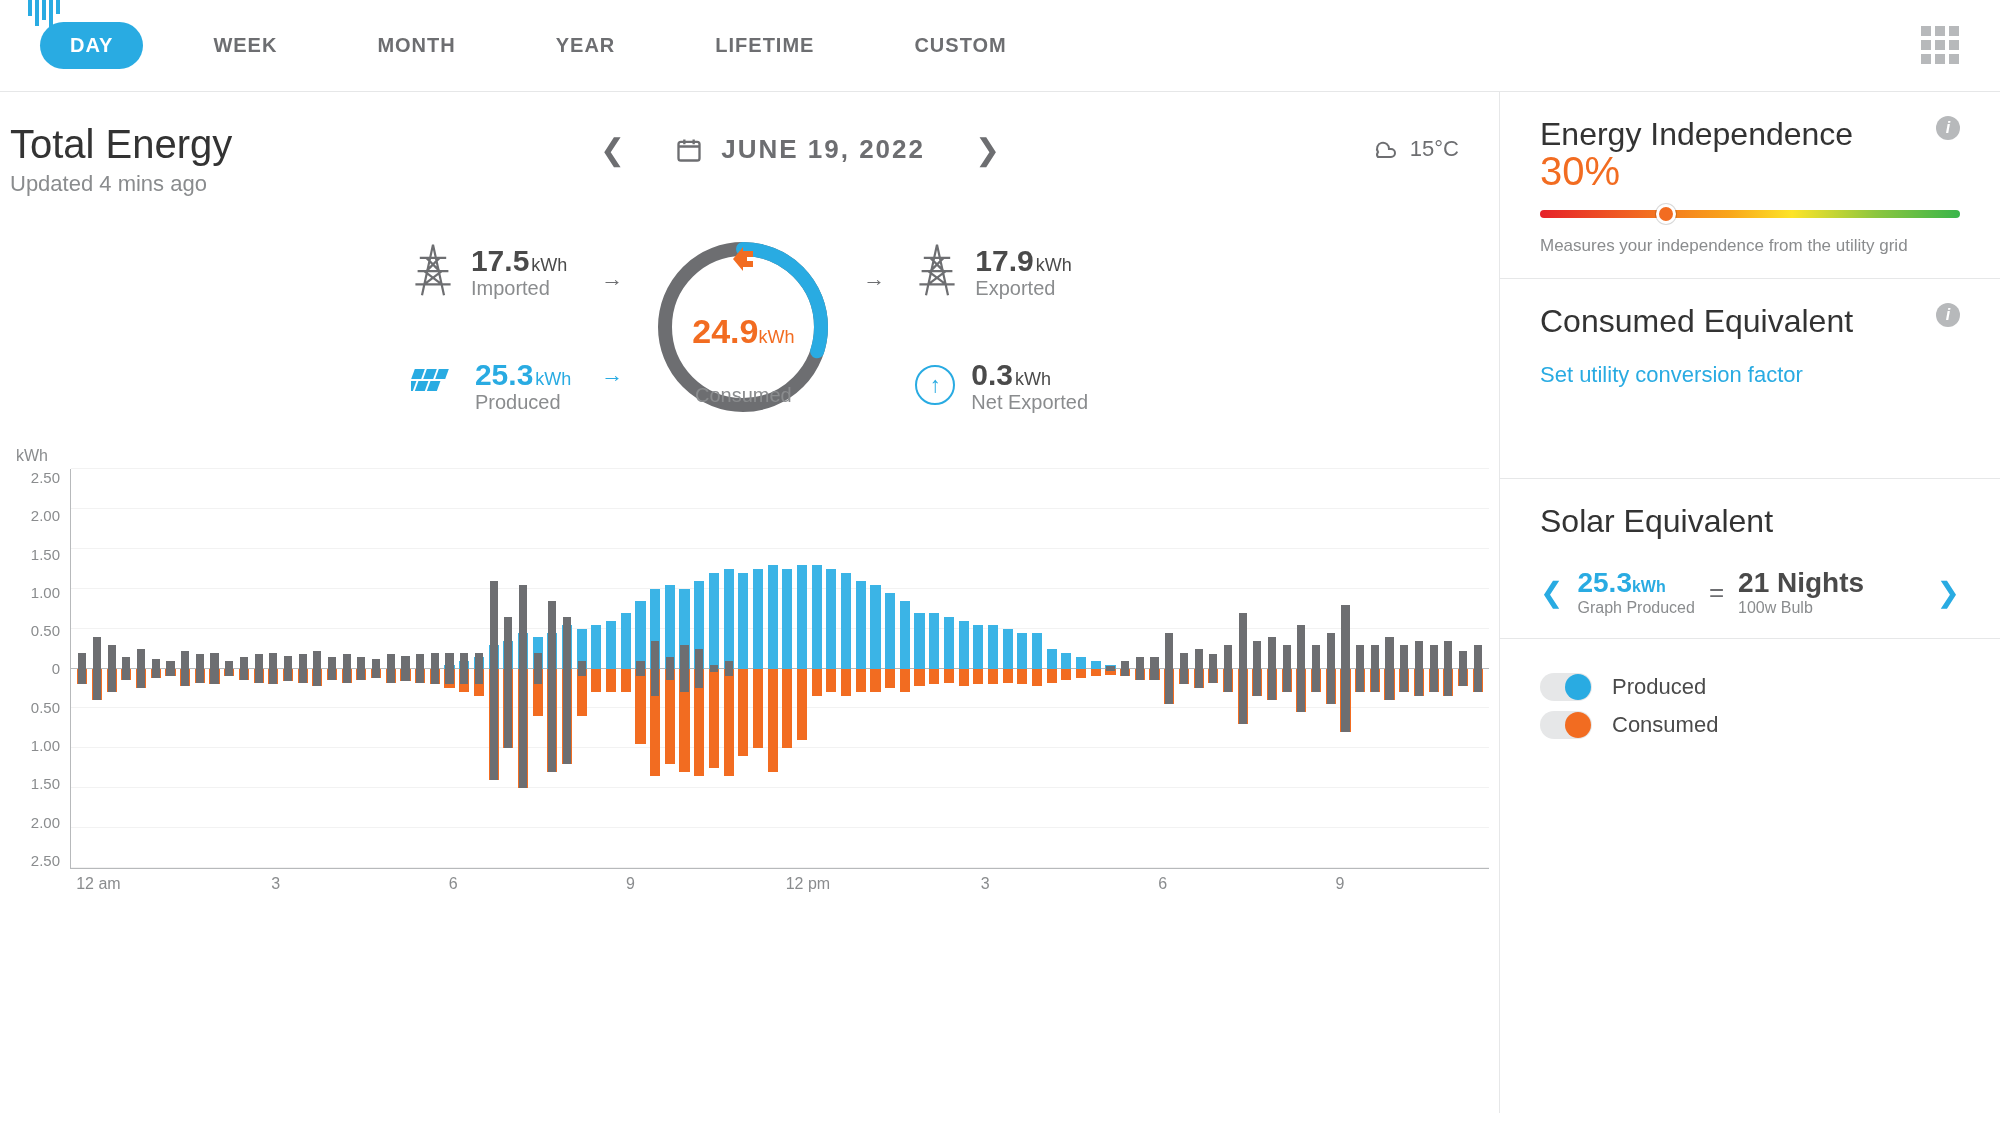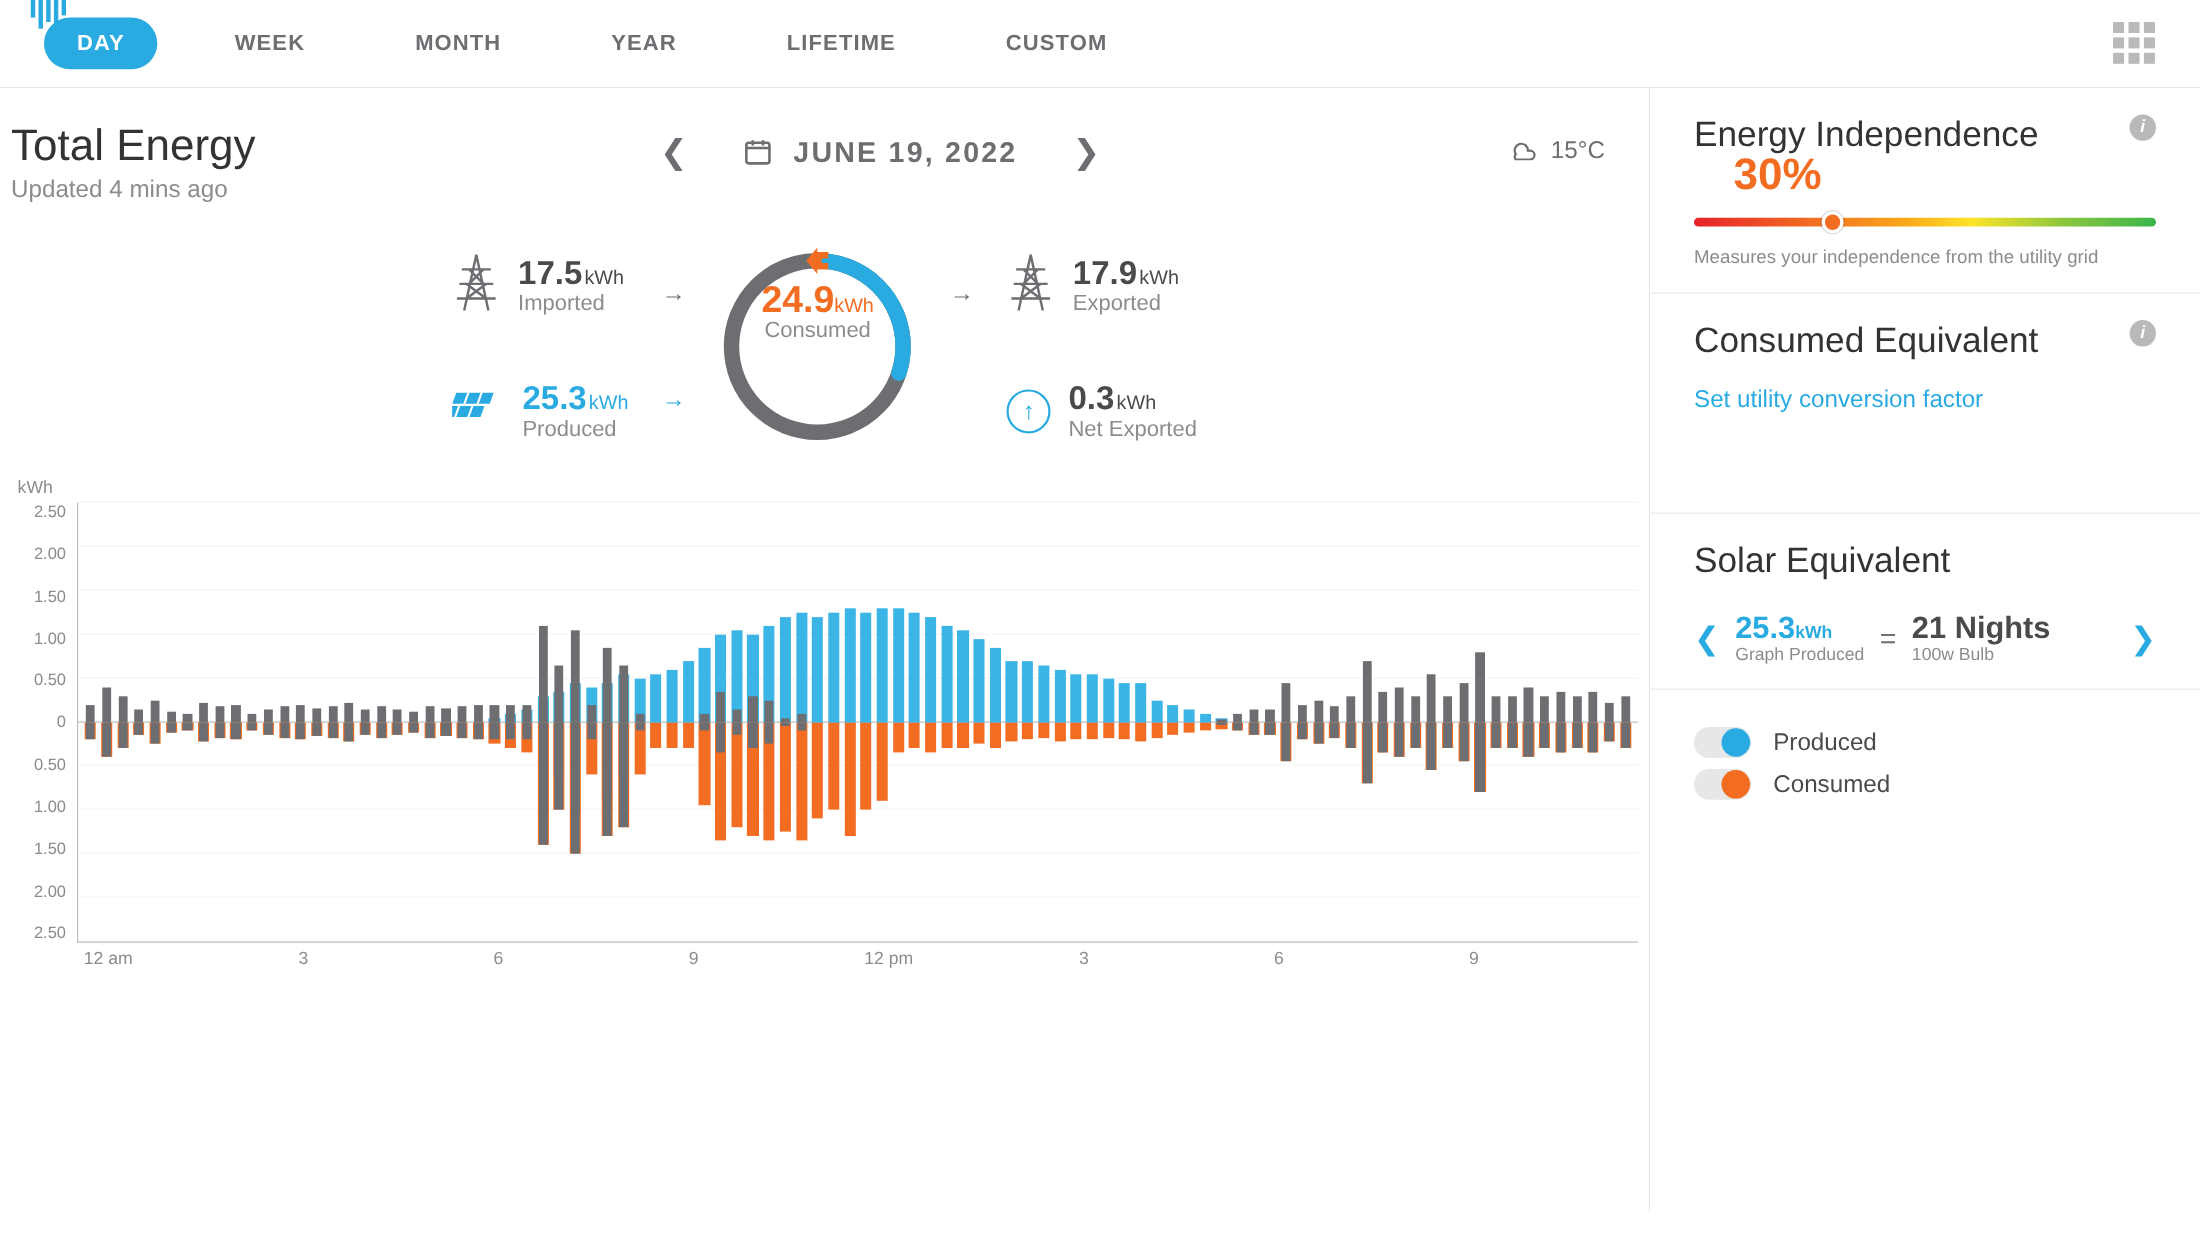--- a/index.html
+++ b/index.html
@@ -14,21 +14,21 @@
     --border:#e6e7e8;
     --bg:#ffffff;
   }
   html,body{margin:0;padding:0;background:var(--bg);font-family:Arial,Helvetica,sans-serif;color:var(--text-dark);}
   *{box-sizing:border-box;}
 
   .page{width:2000px;height:1125px;position:relative;background:#fff;}
 
   
   .tabbar{
-    height:80px;border-bottom:1px solid var(--border);
+    height:92px;border-bottom:1px solid var(--border);
     display:flex;align-items:center;padding:16px 40px;
   }
   .tab{
     font-size:20px;font-weight:700;letter-spacing:1px;color:var(--gray);
     padding:12px 30px;border-radius:26px;margin-right:40px;cursor:pointer;
   }
   .tab.active{background:var(--blue);color:#fff;}
   .tabbar-spacer{flex:1;}
   .view-icon{width:40px;height:40px;display:flex;align-items:flex-end;justify-content:center;gap:3px;margin-left:24px;cursor:pointer;}
   .view-icon.bars span{display:block;width:6px;background:var(--blue);}
@@ -70,21 +70,21 @@
   .arrow{font-size:22px;color:var(--gray);}
   .arrow.blue{color:var(--blue);}
 
   .pylon svg{width:44px;height:56px;fill:none;stroke:var(--gray);stroke-width:2;}
   .solar-icon svg{width:48px;height:44px;}
   .net-icon{width:40px;height:40px;border:2px solid var(--blue);border-radius:50%;display:flex;align-items:center;justify-content:center;color:var(--blue);font-size:22px;}
 
   .ring-wrap{display:flex;flex-direction:column;align-items:center;}
   .ring{position:relative;width:180px;height:180px;}
   .ring svg{transform:rotate(-90deg);}
-  .ring-center{position:absolute;inset:0;display:flex;flex-direction:column;align-items:center;}
+  .ring-center{position:absolute;inset:0;display:flex;flex-direction:column;align-items:center;justify-content:center;gap:37px;}
   .ring-center .home{color:var(--orange);}
   .ring-center .value{font-size:34px;font-weight:700;color:var(--orange);margin-top:0px;}
   .ring-center .unit{color:var(--orange);font-size:18px;}
   .ring-center .label{font-size:20px;color:var(--gray-text);margin-top:-4px;}
 
   
   .chart-area{position:relative;margin:30px 10px 0 10px;}
   .chart-unit{font-size:16px;color:var(--gray-text);margin:0 0 4px 6px;}
   .chart-box{position:relative;display:flex;}
   .y-axis{width:60px;display:flex;flex-direction:column;justify-content:space-between;align-items:flex-end;padding-right:10px;font-size:15px;color:var(--gray-text);}
@@ -101,21 +101,21 @@
   .bar.imported{background:var(--gray);}
   .bar.imported.down{background:var(--gray);}
   .x-axis{display:flex;margin-left:60px;font-size:16px;color:var(--gray-text);margin-top:6px;position:relative;}
   .x-tick{position:absolute;transform:translateX(-50%);}
 
   
   .panel{padding:24px 40px 22px 40px;border-bottom:1px solid var(--border);}
   .panel-head{display:flex;justify-content:space-between;align-items:flex-start;}
   .panel-title{font-size:32px;color:#333;font-weight:500;}
   .info-icon{width:24px;height:24px;border-radius:50%;background:var(--gray-light);color:#fff;display:flex;align-items:center;justify-content:center;font-size:16px;font-weight:700;font-style:italic;cursor:pointer;}
-  .big-orange{font-size:40px;color:var(--orange);font-weight:700;margin-top:-4px;margin-left:36px;}
+  .big-orange{font-size:40px;color:var(--orange);font-weight:400;margin-top:-4px;}
   .indep-bar-wrap{position:relative;margin-top:16px;}
   .indep-bar{height:8px;border-radius:4px;background:linear-gradient(90deg,#e62129 0%, #f26c21 25%, #f9a51a 45%, #fde428 60%, #8cc63f 80%, #39b54a 100%);}
   .indep-handle{position:absolute;top:-6px;width:20px;height:20px;border-radius:50%;background:var(--orange);border:3px solid #fff;box-shadow:0 0 0 1px rgba(0,0,0,.15);}
   .panel-sub{font-size:17px;color:var(--gray-text);margin-top:18px;}
 
   .link{color:var(--blue);font-size:22px;cursor:pointer;margin-top:22px;display:inline-block;}
 
   .solar-eq{display:flex;align-items:center;gap:14px;margin-top:28px;}
   .solar-eq .chev{font-size:28px;color:var(--blue);}
   .eq-col{line-height:1.1;}

